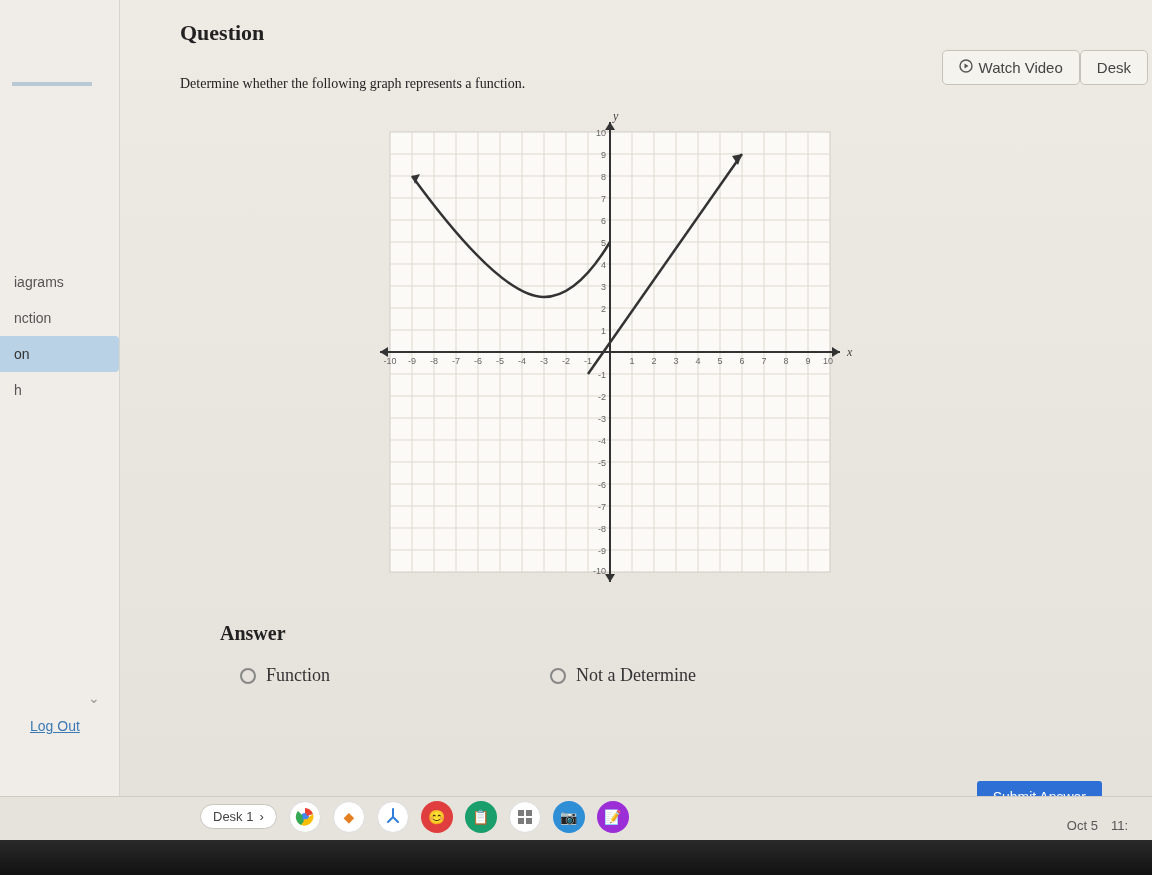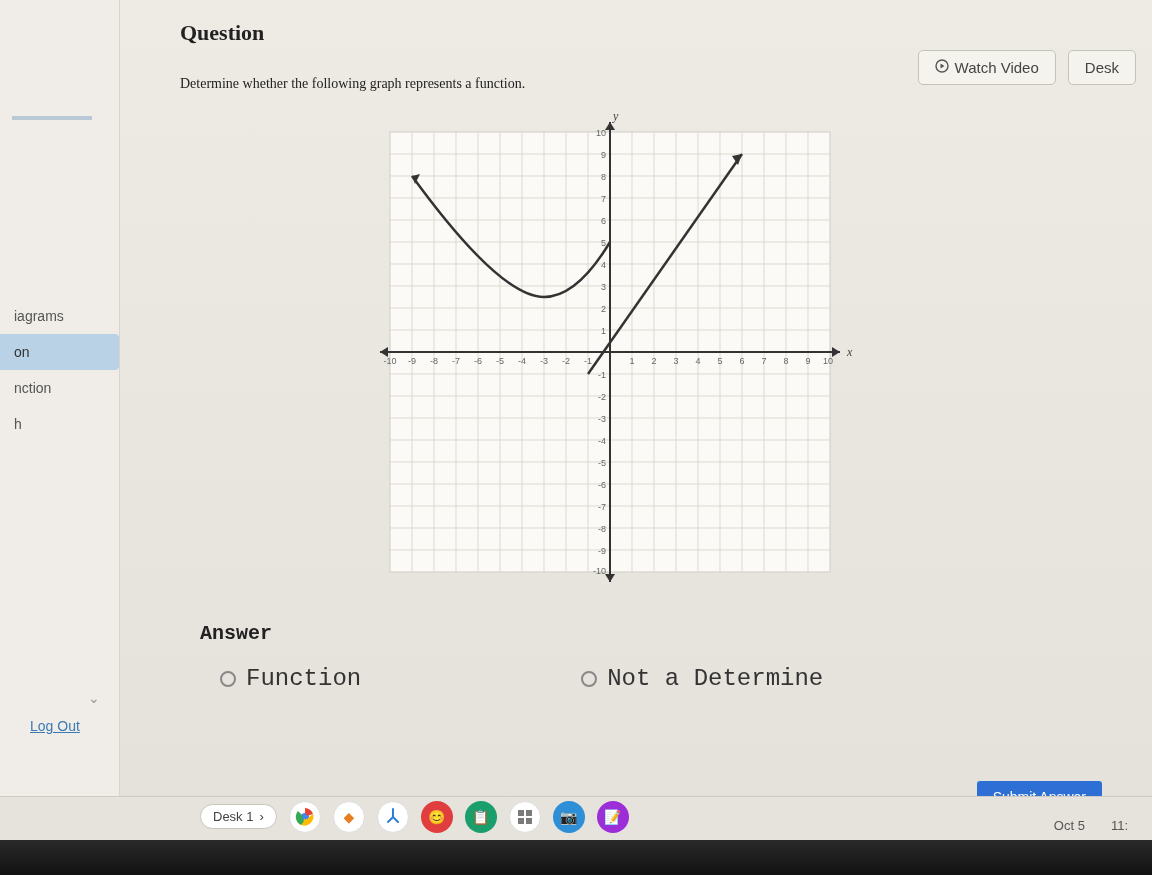--- a/index.html
+++ b/index.html
@@ -18,21 +18,21 @@
   background: linear-gradient(180deg, #eeeae4 0%, #e4e0da 100%);
 }
 .sidebar {
   position: absolute;
   left: 0;
   top: 0;
   width: 120px;
   height: 820px;
   background: #f0ede8;
   border-right: 1px solid #d8d5ce;
-  padding-top: 116px;
+  padding-top: 82px;
   font-family: Arial, sans-serif;
 }
 .sidebar-divider {
   height: 4px;
   width: 80px;
   background: #b9c9d6;
   margin: 0 12px 8px 12px;
 }
 .sidebar-item {
   padding: 10px 14px;
@@ -52,35 +52,35 @@
   font-size: 14px;
   color: #3b7ab5;
   cursor: pointer;
   font-family: Arial, sans-serif;
   text-decoration: underline;
 }
 .content {
   position: absolute;
   left: 180px;
   top: 20px;
-  right: 16px;
+  right: 4px;
   padding-right: 8px;
 }
 .question-header {
   font-weight: bold;
   font-size: 22px;
   color: #222;
   margin-bottom: 30px;
 }
 .top-buttons {
   position: absolute;
   right: 0;
   top: 30px;
   display: flex;
-  gap: 12px;
+  gap: 0;
 }
 .btn {
   padding: 8px 16px;
   border: 1px solid #c5c2ba;
   background: #f5f3ee;
   border-radius: 5px;
   font-family: Arial, sans-serif;
   font-size: 15px;
   color: #444;
   cursor: pointer;
@@ -95,35 +95,34 @@
   margin-top: 10px;
 }
 .graph-container {
   width: 500px;
   height: 480px;
   margin: 10px auto 30px 180px;
   position: relative;
 }
 .graph-container svg { display: block; }
 .answer-section {
-  margin-left: 20px;
+  margin-left: 40px;
   margin-top: 20px;
-  font-family: Liberation Mono, monospace;
 }
 .answer-header {
   font-weight: bold;
   font-size: 20px;
   color: #222;
   margin-bottom: 20px;
 }
 .answer-options {
   display: flex;
   gap: 220px;
   margin-left: 20px;
-  font-size: 24px;
+  font-size: 18px;
   color: #333;
 }
 .radio-option {
   display: flex;
   align-items: center;
   gap: 10px;
   cursor: pointer;
 }
 .radio-circle {
   width: 16px;
@@ -182,21 +181,21 @@
   cursor: pointer;
 }
 .clock {
   position: absolute;
   right: 24px;
   bottom: 42px;
   font-size: 13px;
   color: #555;
   font-family: Arial, sans-serif;
   display: flex;
-  gap: 26px;
+  gap: 13px;
 }
 .bottom-bezel {
   position: absolute;
   bottom: 0;
   left: 0;
   right: 0;
   height: 35px;
   background: linear-gradient(180deg, #2a2a2a 0%, #111 100%);
 }
 .chevron {
@@ -210,22 +209,22 @@
 </style>
 </head>
 <body>
 
 <div class="viewport">
 
   <div class="sidebar">
     <div class="sidebar-divider"></div>
     <div style="height:170px"></div>
     <div class="sidebar-item">iagrams</div>
+    <div class="sidebar-item">nction</div>
     <div class="sidebar-item active">on</div>
-    <div class="sidebar-item">nction</div>
     <div class="sidebar-item">h</div>
   </div>
 
   <span class="chevron">⌄</span>
   <span class="logout-link">Log Out</span>
 
   <div class="content">
     <div class="question-header">Question</div>
 
     <div class="top-buttons">

